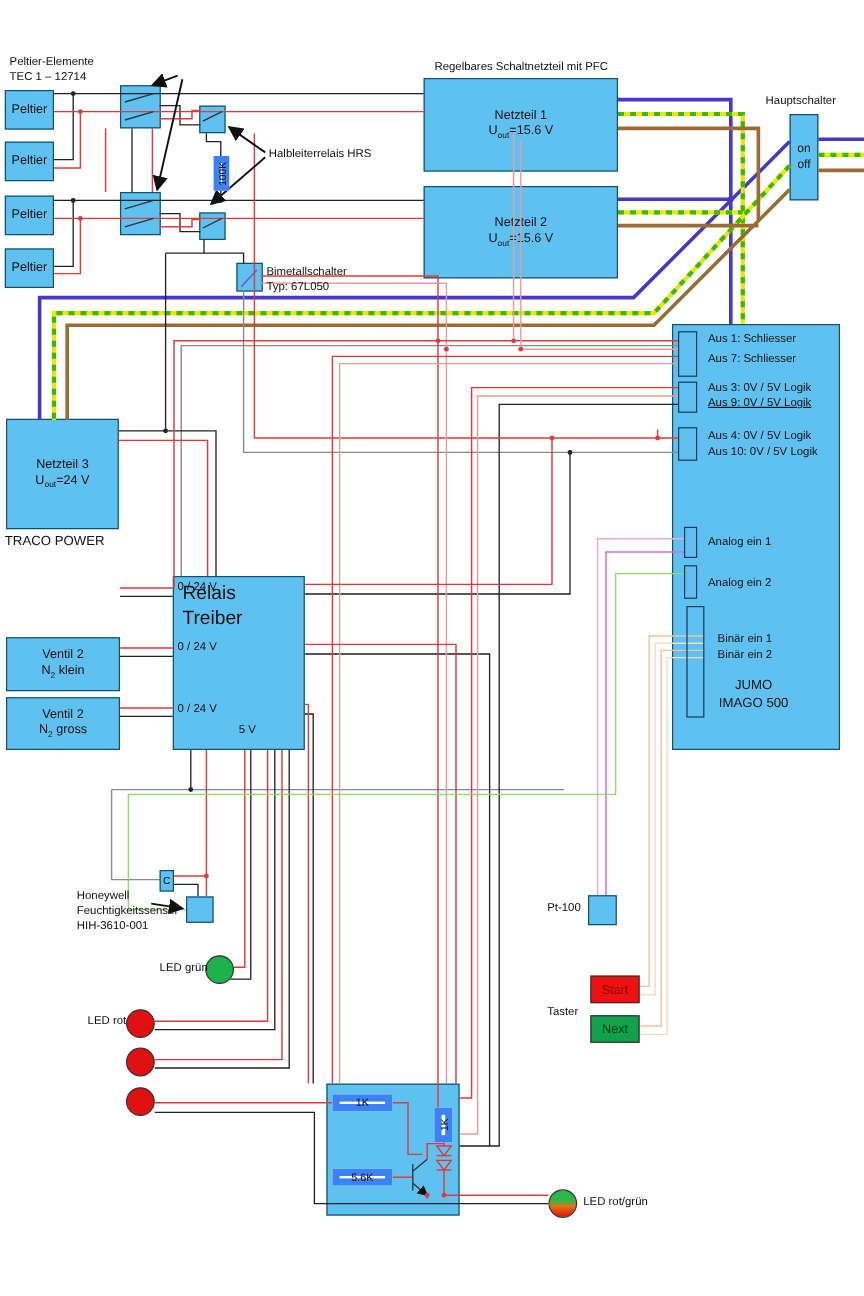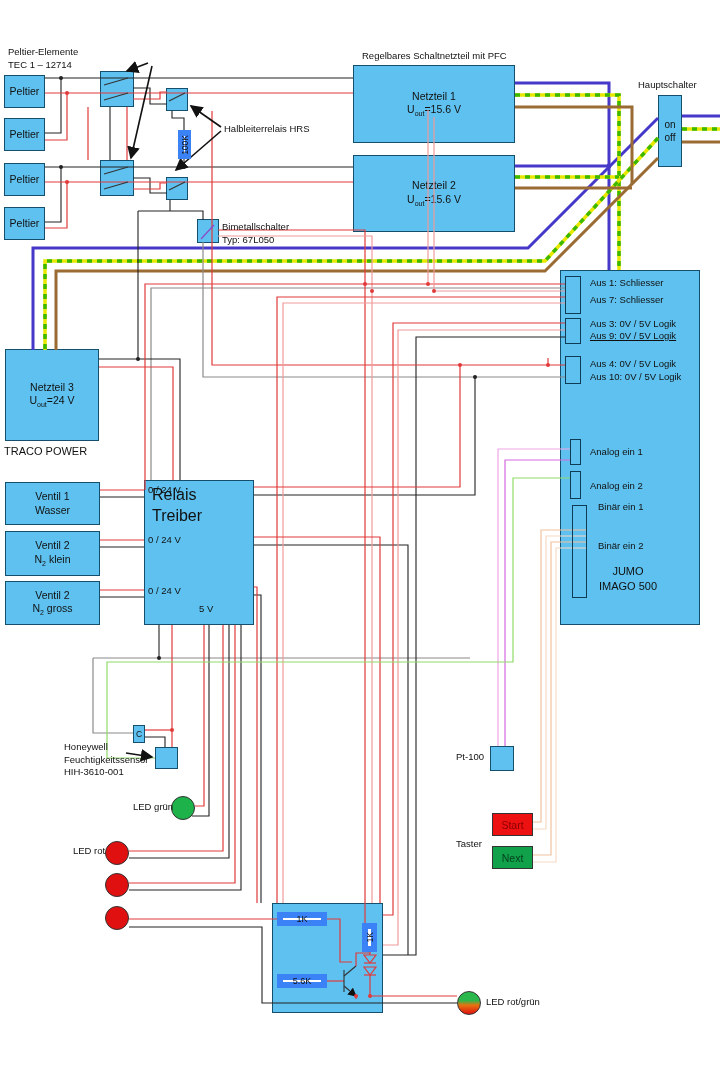--- a/index.html
+++ b/index.html
@@ -74,24 +74,20 @@
     <div>off</div>
   </div>
 
   <div class="box" style="left:560px;top:270px;width:140px;height:355px;"></div>
 
   <div class="box" style="left:5px;top:349px;width:94px;height:92px;">
     <div>Netzteil 3</div>
     <div><span>U</span><sub>out</sub><span>=24 V</span></div>
   </div>
 
-  <div class="box" style="left:5px;top:482px;width:95px;height:43px;">
-    <div>Ventil 1</div>
-    <div>Wasser</div>
-  </div>
   <div class="box" style="left:5px;top:531px;width:95px;height:45px;">
     <div>Ventil 2</div>
     <div><span>N</span><sub>2</sub><span> klein</span></div>
   </div>
   <div class="box" style="left:5px;top:581px;width:95px;height:44px;">
     <div>Ventil 2</div>
     <div><span>N</span><sub>2</sub><span> gross</span></div>
   </div>
 
   <div class="box" style="left:144px;top:480px;width:110px;height:145px;"></div>
@@ -300,21 +296,21 @@
   <div class="lbl" style="left:4px;top:444px;font-size:11px;">TRACO POWER</div>
 
   <div class="lbl" style="left:590px;top:277px;">Aus 1: Schliesser</div>
   <div class="lbl" style="left:590px;top:294px;">Aus 7: Schliesser</div>
   <div class="lbl" style="left:590px;top:318px;">Aus 3: 0V / 5V Logik</div>
   <div class="lbl" style="left:590px;top:330px;text-decoration:underline;">Aus 9: 0V / 5V Logik</div>
   <div class="lbl" style="left:590px;top:358px;">Aus 4: 0V / 5V Logik</div>
   <div class="lbl" style="left:590px;top:371px;">Aus 10: 0V / 5V Logik</div>
   <div class="lbl" style="left:590px;top:446px;">Analog ein 1</div>
   <div class="lbl" style="left:590px;top:480px;">Analog ein 2</div>
-  <div class="lbl" style="left:598px;top:501px;">Binär ein 1</div>
+  <div class="lbl" style="left:598px;top:527px;">Binär ein 1</div>
   <div class="lbl" style="left:598px;top:540px;">Binär ein 2</div>
   <div class="lbl" style="left:583px;top:564px;font-size:11px;text-align:center;width:90px;">
     <div>JUMO</div>
       <div>IMAGO 500</div>
   </div>
 
   <div class="lbl" style="left:148px;top:484px;">0 / 24 V</div>
   <div class="lbl" style="left:152px;top:484px;font-size:16px;">
     <div>Relais</div>
       <div>Treiber</div>

